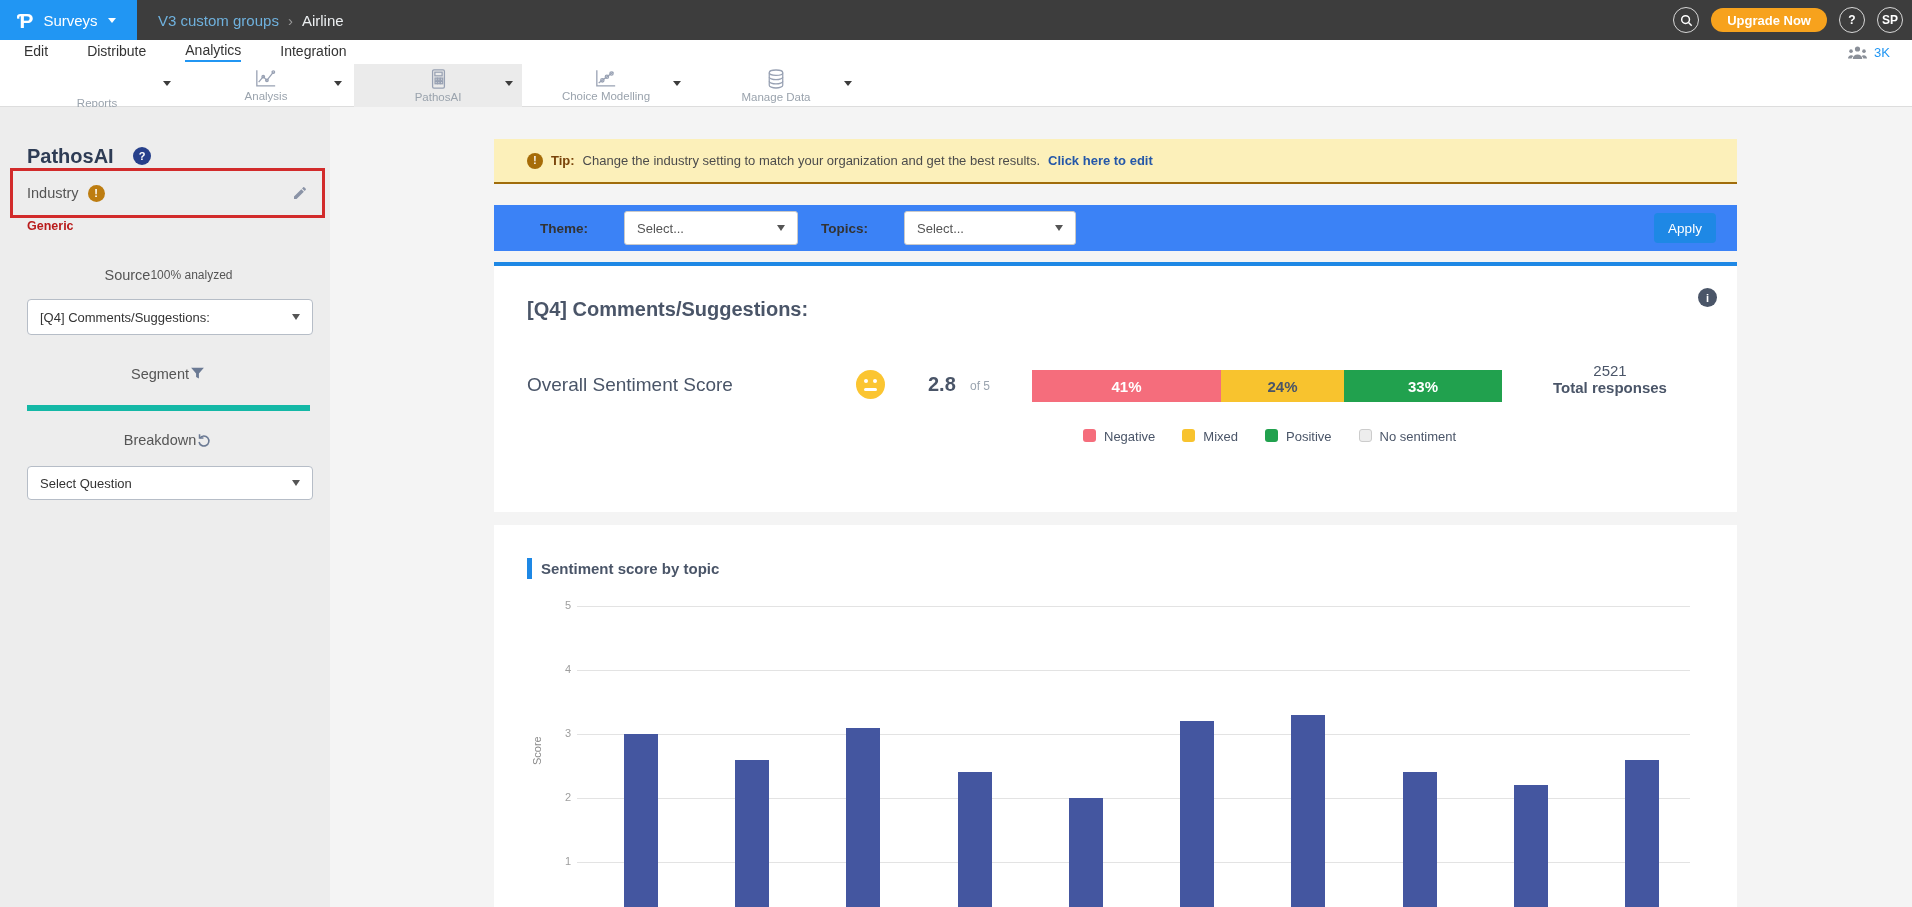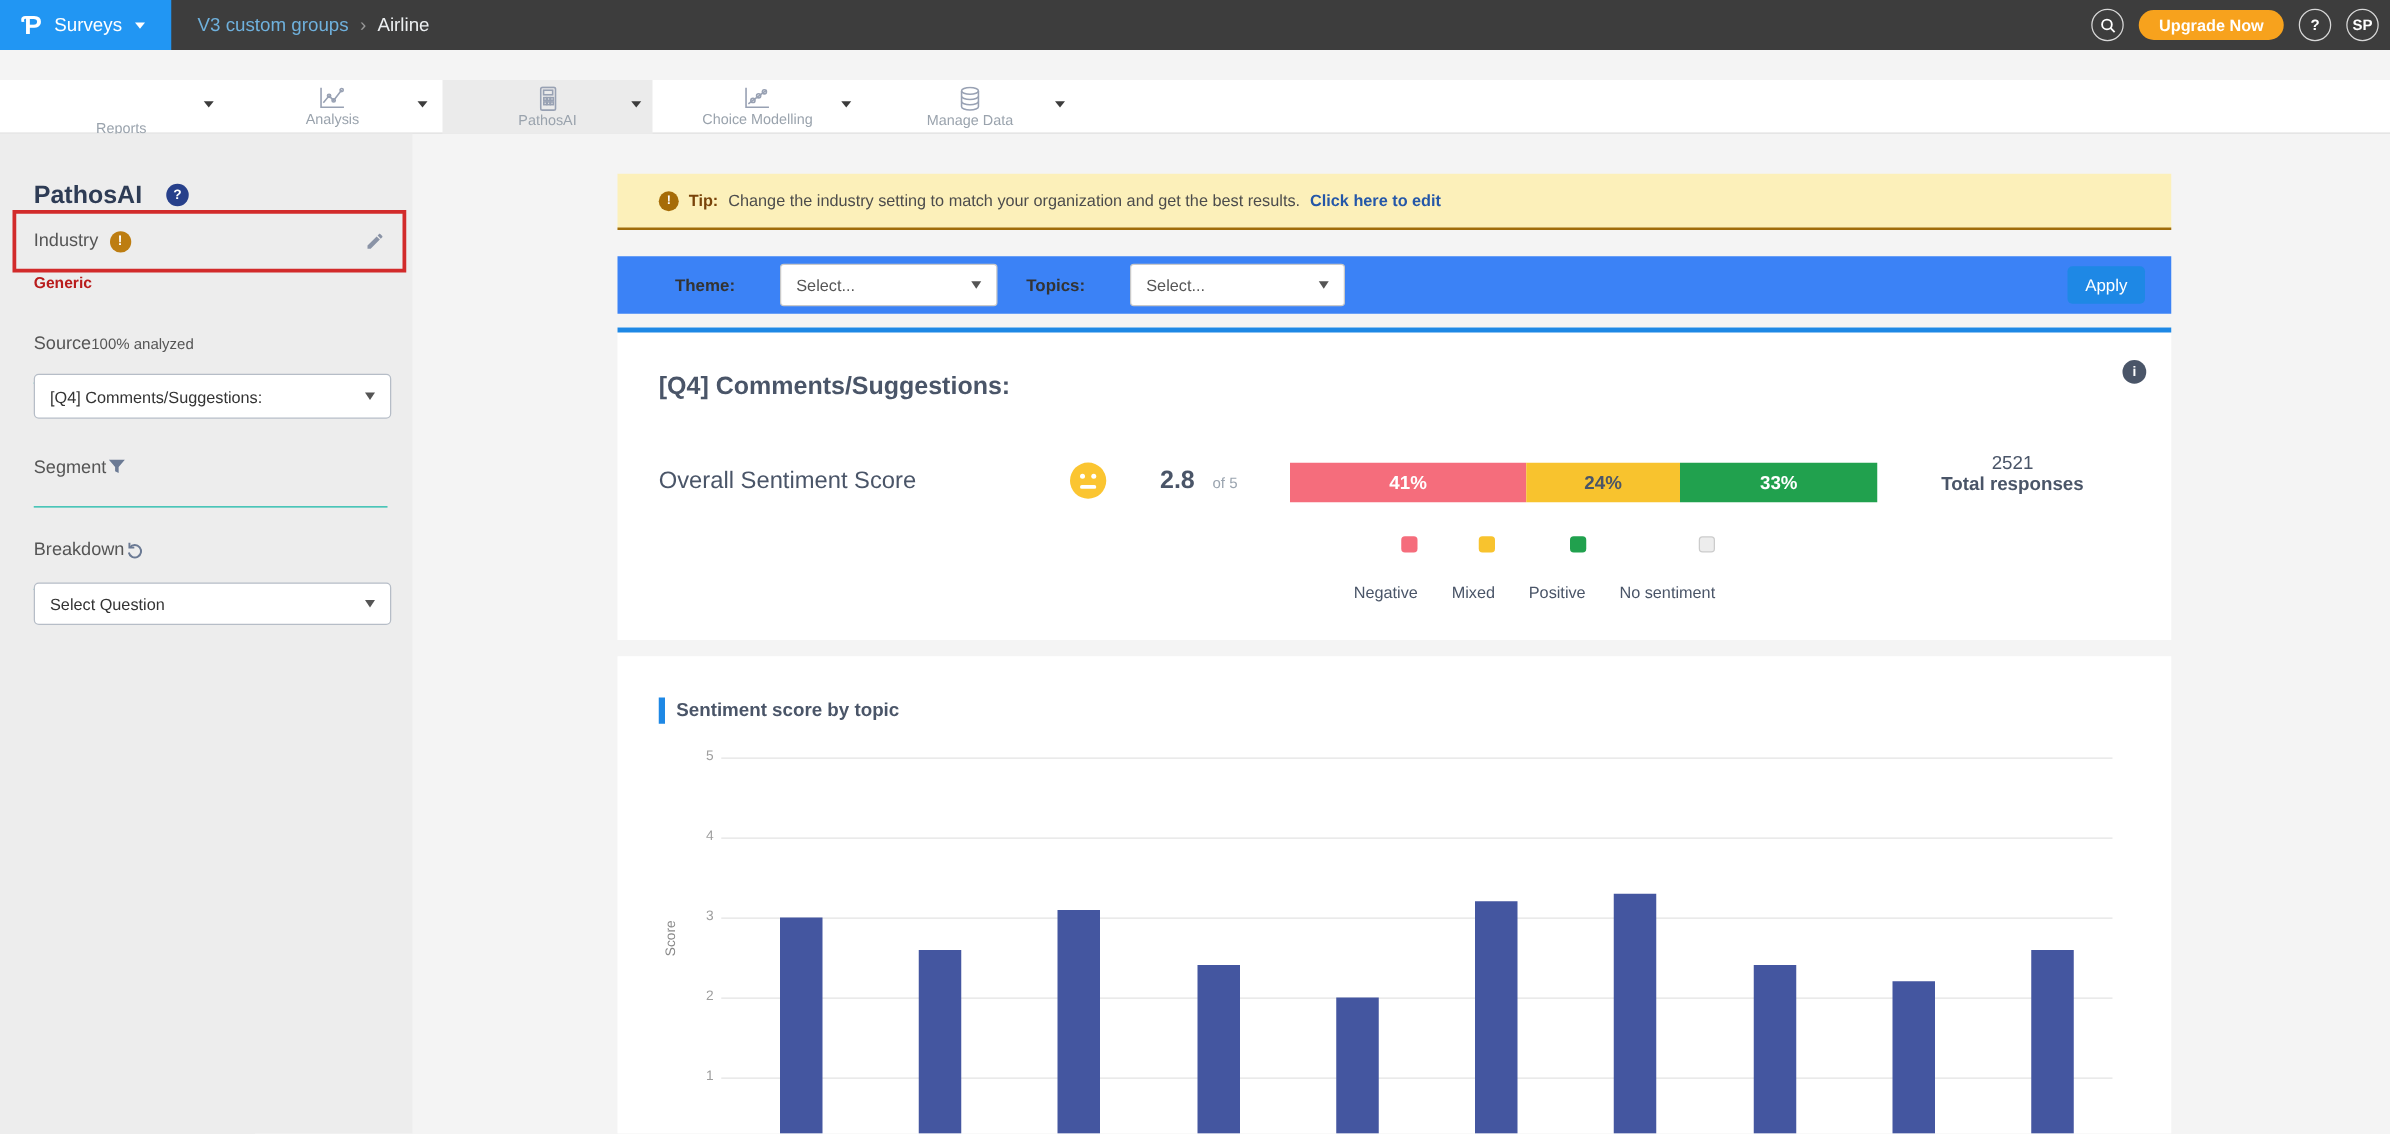--- a/index.html
+++ b/index.html
@@ -37,21 +37,21 @@
 
   
   .sidebar{position:absolute;left:0;top:107px;width:330px;height:800px;background:#ededed;}
   .sb-title{position:absolute;left:27px;top:38px;font-size:20px;font-weight:600;color:#2e3c55;}
   .sb-help{position:absolute;left:133px;top:40px;width:18px;height:18px;border-radius:50%;background:#27408b;color:#fff;font-size:11px;font-weight:700;display:flex;align-items:center;justify-content:center;cursor:pointer;}
   .industry-box{position:absolute;left:10px;top:61px;width:315px;height:50px;border:3px solid #d22b2b;display:flex;align-items:center;padding:0 14px;gap:9px;}
   .industry-label{font-size:14.5px;color:#555;}
   .warn-circle{width:17px;height:17px;border-radius:50%;background:#bd7d11;color:#fff;font-size:11px;font-weight:700;display:flex;align-items:center;justify-content:center;}
   .pencil{margin-left:auto;cursor:pointer;display:flex;}
   .sb-value{position:absolute;left:27px;top:112px;font-size:12.5px;font-weight:700;color:#b91c1c;}
-  .sb-row{position:absolute;left:27px;width:283px;display:flex;align-items:center;justify-content:flex-start;border-bottom:1px solid #14b8a6;padding-bottom:23px;}
+  .sb-row{position:absolute;left:27px;width:283px;display:flex;align-items:center;justify-content:center;border-bottom:6px solid #14b8a6;padding-bottom:23px;}
   .sb-row-label{font-size:14.5px;color:#555;}
   .sb-row-status{font-size:12px;color:#555;}
   .sb-select{position:absolute;left:27px;width:286px;height:36px;background:#fff;border:1px solid #b6bdc7;border-radius:4px;display:flex;align-items:center;padding:0 12px;cursor:pointer;}
   .sb-select-text{font-size:13px;color:#333;}
   .sel-caret{margin-left:auto;width:0;height:0;border-left:4.5px solid transparent;border-right:4.5px solid transparent;border-top:6px solid #555;}
   .icon-btn{cursor:pointer;display:flex;}
 
   
   .main-col{position:absolute;left:494px;top:107px;width:1243px;height:800px;}
   .tip-banner{position:absolute;left:0;top:32px;width:1243px;height:45px;background:#fcf0ba;border-bottom:2px solid #a06c0a;display:flex;align-items:center;padding-left:33px;gap:8px;}
@@ -74,21 +74,21 @@
   .score-label{position:absolute;left:33px;top:108px;font-size:19px;color:#4a5568;}
   .emoji{position:absolute;left:362px;top:104px;width:29px;height:29px;border-radius:50%;background:#fbc531;}
   .emoji .eye{position:absolute;top:9px;width:4px;height:4px;border-radius:50%;background:#fff;}
   .emoji .eye.l{left:8px;} .emoji .eye.r{left:17px;}
   .emoji .mouth{position:absolute;left:8px;top:18px;width:13px;height:3px;border-radius:2px;background:#fff;}
   .score-val{position:absolute;left:434px;top:107px;font-size:20px;font-weight:700;color:#4a5568;}
   .score-suffix{position:absolute;left:476px;top:113px;font-size:12px;color:#9aa4af;}
   .stacked-bar{position:absolute;left:538px;top:104px;width:470px;height:32px;display:flex;overflow:hidden;}
   .seg{display:flex;align-items:center;justify-content:center;font-size:15px;font-weight:700;height:100%;}
   .legend{position:absolute;left:589px;top:163px;display:flex;gap:27px;align-items:center;}
-  .legend-item{display:flex;align-items:flex-end;gap:24px;flex-direction:column;}
+  .legend-item{display:flex;align-items:flex-start;gap:8px;}
   .legend-swatch{width:13px;height:13px;border-radius:3px;}
   .legend-label{font-size:13px;color:#4a5568;}
   .totals{position:absolute;right:62px;top:96px;width:130px;text-align:center;}
   .total-num{font-size:15px;color:#4a5568;}
   .total-label{font-size:15px;font-weight:700;color:#4a5568;}
 
   .card2{position:absolute;left:0;top:418px;width:1243px;height:382px;background:#fff;overflow:hidden;}
   .chart-title-row{position:absolute;left:33px;top:33px;display:flex;align-items:center;gap:9px;}
   .chart-accent{width:5px;height:21px;background:#1e88e5;}
   .chart-title{font-size:15px;font-weight:700;color:#4a5568;}
@@ -123,20 +123,39 @@
             <circle cx="6" cy="6" r="4.2" stroke="#fff" stroke-width="1.6" fill="none"></circle>
             <line x1="9.2" y1="9.2" x2="12.6" y2="12.6" stroke="#fff" stroke-width="1.6"></line>
           </svg>
       </div>
       <button class="upgrade-btn">Upgrade Now</button>
       <div class="circle-btn">?</div>
       <div class="circle-btn">SP</div>
     </div>
   </div>
 
+  <div class="subnav">
+    <div class="subnav-items">
+      <span class="subnav-item">Edit</span>
+      <span class="subnav-item">Distribute</span>
+      <span class="subnav-item active">Analytics</span>
+      <span class="subnav-item">Integration</span>
+    </div>
+    <div class="subnav-right">
+      <svg width="19" height="14" viewBox="0 0 22 16" fill="#8a8f98">
+          <circle cx="11" cy="4.5" r="3"></circle>
+          <path d="M5.5 16c0-3 2.4-5 5.5-5s5.5 2 5.5 5z"></path>
+          <circle cx="3.5" cy="7" r="2.1"></circle>
+          <path d="M0 15.5c0-2.2 1.6-3.7 3.7-3.7 1 0 1.8.3 2.5.8-1.2 1-1.7 1.9-1.9 2.9z"></path>
+          <circle cx="18.5" cy="7" r="2.1"></circle>
+          <path d="M22 15.5c0-2.2-1.6-3.7-3.7-3.7-1 0-1.8.3-2.5.8 1.2 1 1.7 1.9 1.9 2.9z"></path>
+        </svg>
+      <span class="collab-count">3K</span>
+    </div>
+  </div>
 
   <div class="toolbar">
     <div class="tool" style="left:27px;gap:35px;">
       <svg width="22" height="19" viewBox="0 0 24 20" class="slate-svg">
           <path d="M2 1v17h20"></path>
           <path d="M4 15l5-7 3 3 6-8 2 3"></path>
         </svg>
       <span class="tool-label">Reports</span>
     </div>
     <div class="tool-caret" style="left:163px;"></div>

